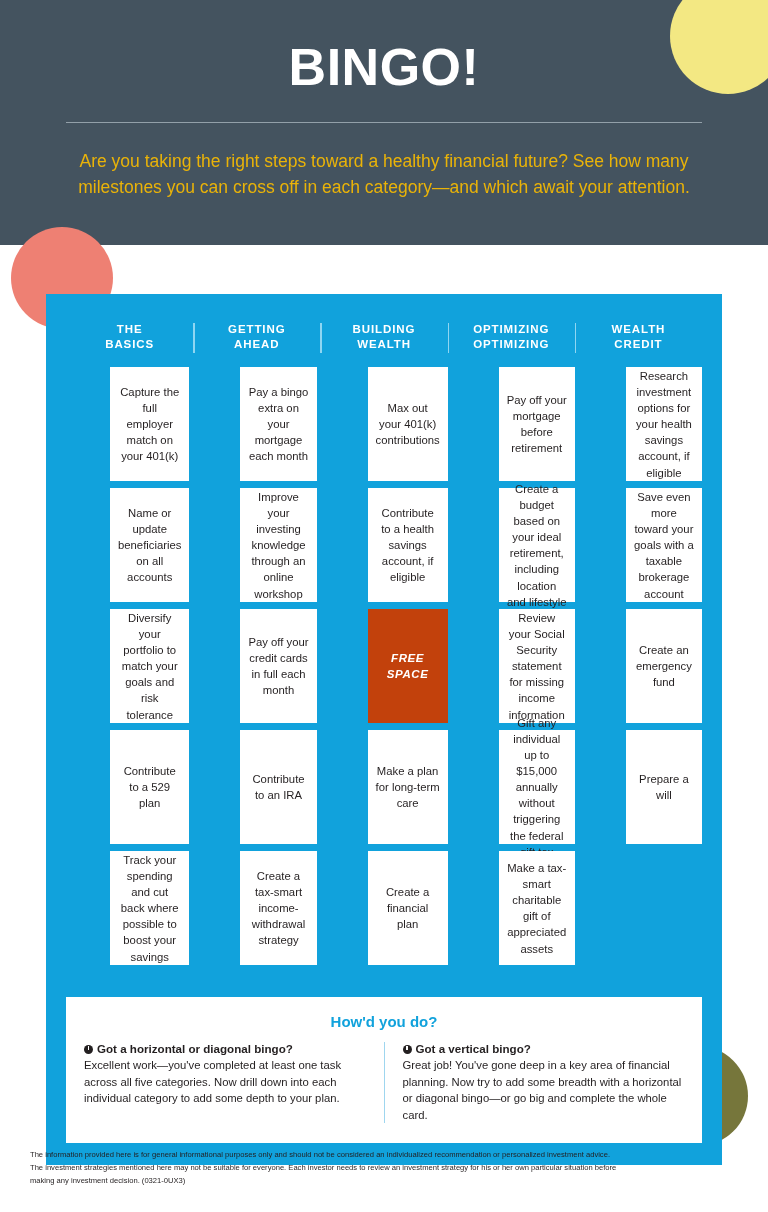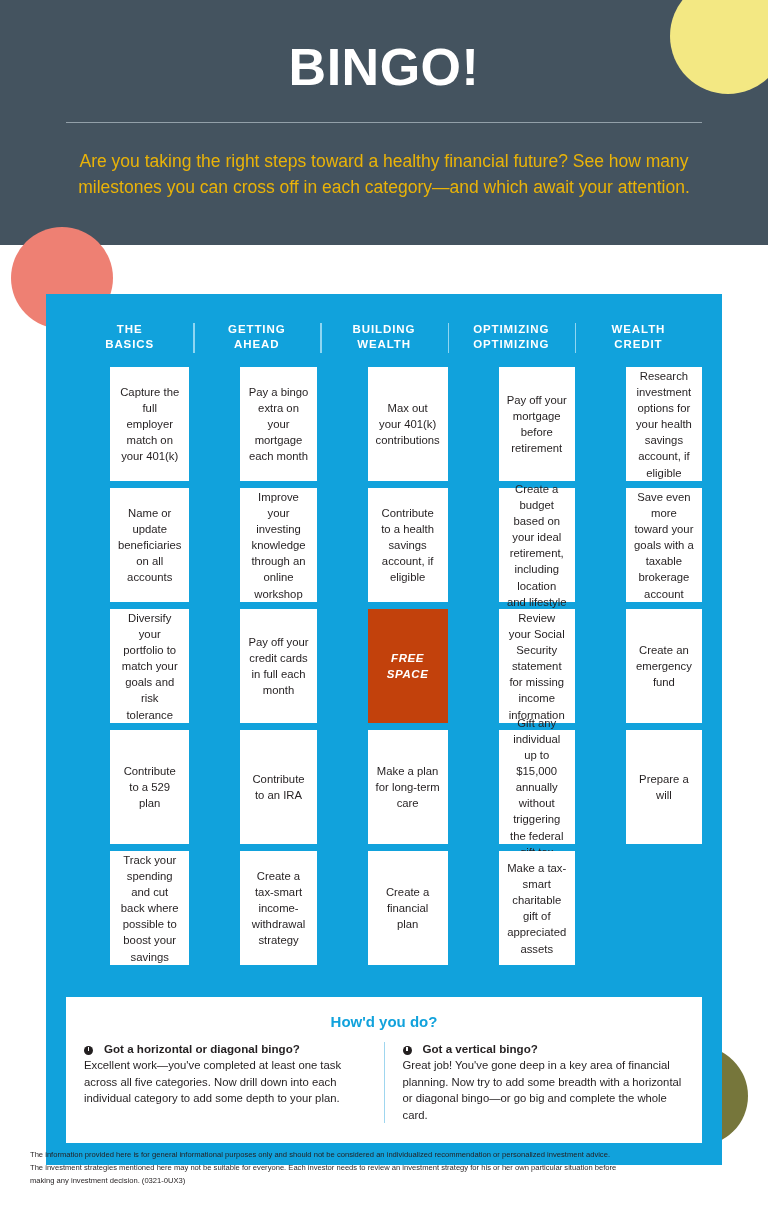--- a/index.html
+++ b/index.html
@@ -165,22 +165,22 @@
     flex: 1 1 0;
     box-sizing: border-box;
   }
   .howd-col.left  { padding-right: 18px; }
   .howd-col.right { padding-left: 18px; border-left: 1.5px solid #9fd6ef; }
   .howd-heading {
     font-size: 11.6px;
     font-weight: bold;
     margin: 0 0 2px 0;
     display: flex;
-    align-items: flex-end;
-    gap: 11px;
+    align-items: flex-start;
+    gap: 4px;
     color: #231f20;
   }
   .bullet-icon {
     display: inline-block;
     width: 9px; height: 9px;
     border-radius: 50%;
     background: #231f20;
     position: relative;
     flex: 0 0 auto;
     margin-top: 3px;

